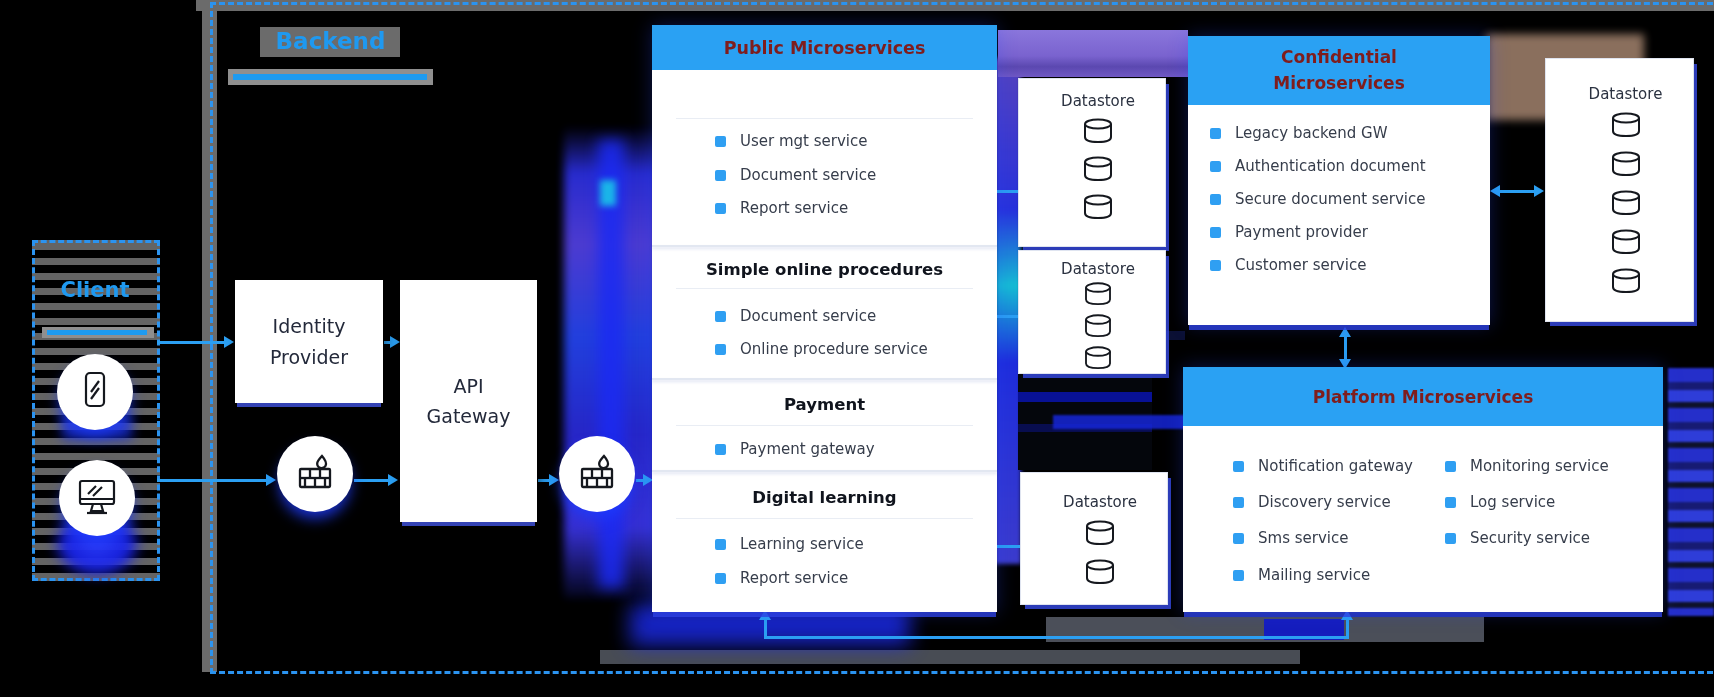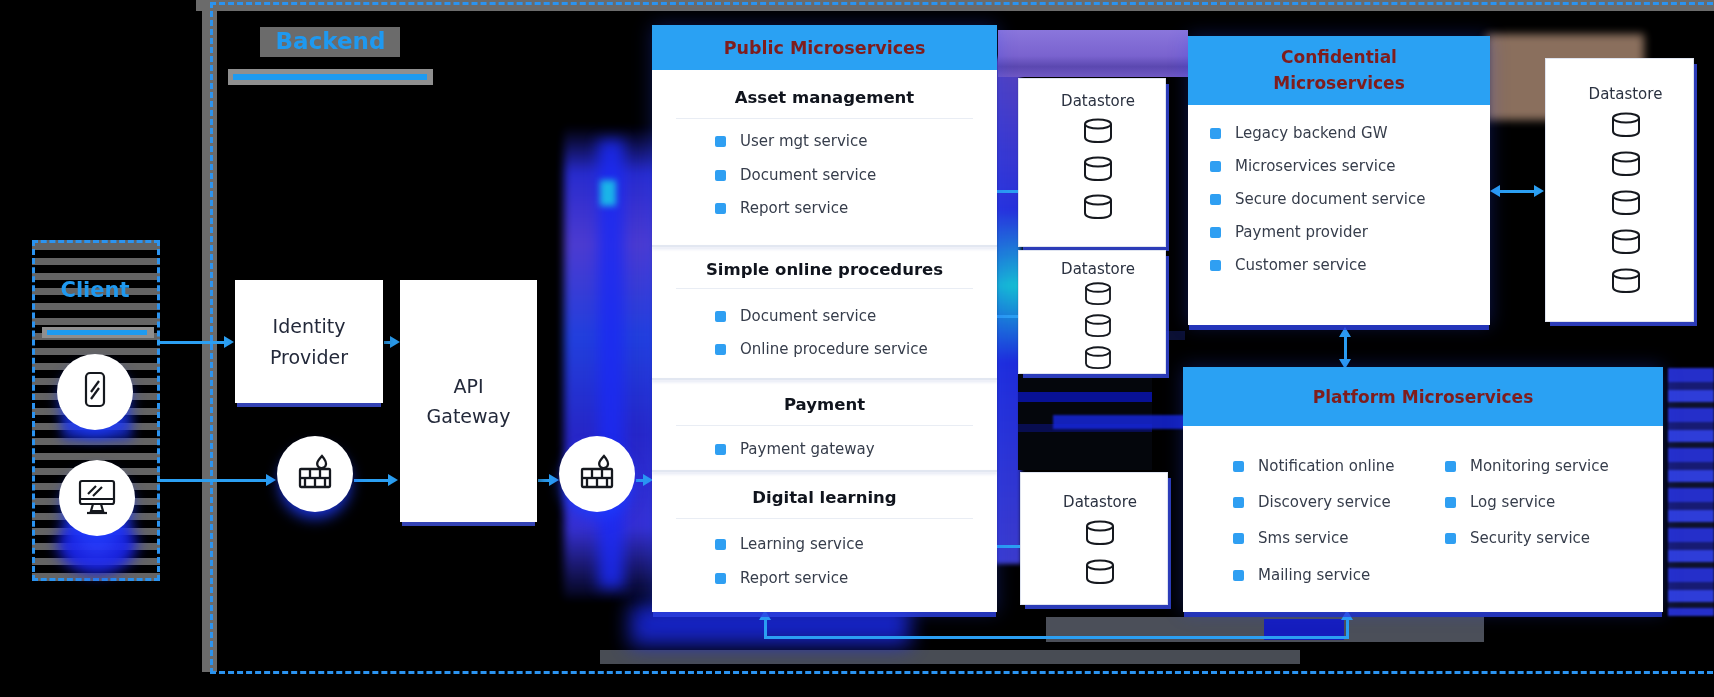--- a/index.html
+++ b/index.html
@@ -155,21 +155,20 @@
             <line x1="22" y1="28" x2="22" y2="37"></line>
             <line x1="32" y1="28" x2="32" y2="37"></line>
           </g>
         </svg>
     </span>
   </div>
 
   <div class="abs panel" style="left:652px;top:25px;width:345px;height:587px;">
     <div class="panel-header" style="height:45px;font-size:17.5px;">Public Microservices</div>
 
-    <div class="psec" style="top:63px;">Asset management</div>
     <div class="divA" style="top:93px;"></div>
     <div class="prow" style="left:63px;top:105px;">
         <span class="bullet"></span>
         <span>User  mgt service</span>
       </div>
     <div class="prow" style="left:63px;top:139px;">
         <span class="bullet"></span>
         <span>Document service</span>
       </div>
     <div class="prow" style="left:63px;top:172px;">
@@ -271,21 +270,21 @@
   <div class="abs panel" style="left:1188px;top:36px;width:302px;height:289px;">
     <div class="panel-header" style="height:69px;font-size:17px;line-height:1.5;">
       <span style="width:170px;">Confidential Microservices</span>
     </div>
     <div class="prow" style="left:22px;top:86px;">
         <span class="bullet"></span>
         <span>Legacy backend GW</span>
       </div>
     <div class="prow" style="left:22px;top:119px;">
         <span class="bullet"></span>
-        <span>Microservices service</span>
+        <span>Authentication document</span>
       </div>
     <div class="prow" style="left:22px;top:152px;">
         <span class="bullet"></span>
         <span>Secure document service</span>
       </div>
     <div class="prow" style="left:22px;top:185px;">
         <span class="bullet"></span>
         <span>Payment provider</span>
       </div>
     <div class="prow" style="left:22px;top:218px;">
@@ -325,21 +324,21 @@
             <path d="M3 6 v13 c0 3.3 5.8 5 13 5 s13-1.7 13-5 V6"></path>
             <ellipse cx="16" cy="6" rx="13" ry="4.6"></ellipse>
           </g>
         </svg></span>
   </div>
 
   <div class="abs panel" style="left:1183px;top:367px;width:480px;height:245px;">
     <div class="panel-header" style="height:59px;font-size:17px;">Platform Microservices</div>
     <div class="prow" style="left:50px;top:88px;">
         <span class="bullet"></span>
-        <span>Notification online</span>
+        <span>Notification gateway</span>
       </div>
     <div class="prow" style="left:50px;top:124px;">
         <span class="bullet"></span>
         <span>Discovery service</span>
       </div>
     <div class="prow" style="left:50px;top:160px;">
         <span class="bullet"></span>
         <span>Sms service</span>
       </div>
     <div class="prow" style="left:50px;top:197px;">

